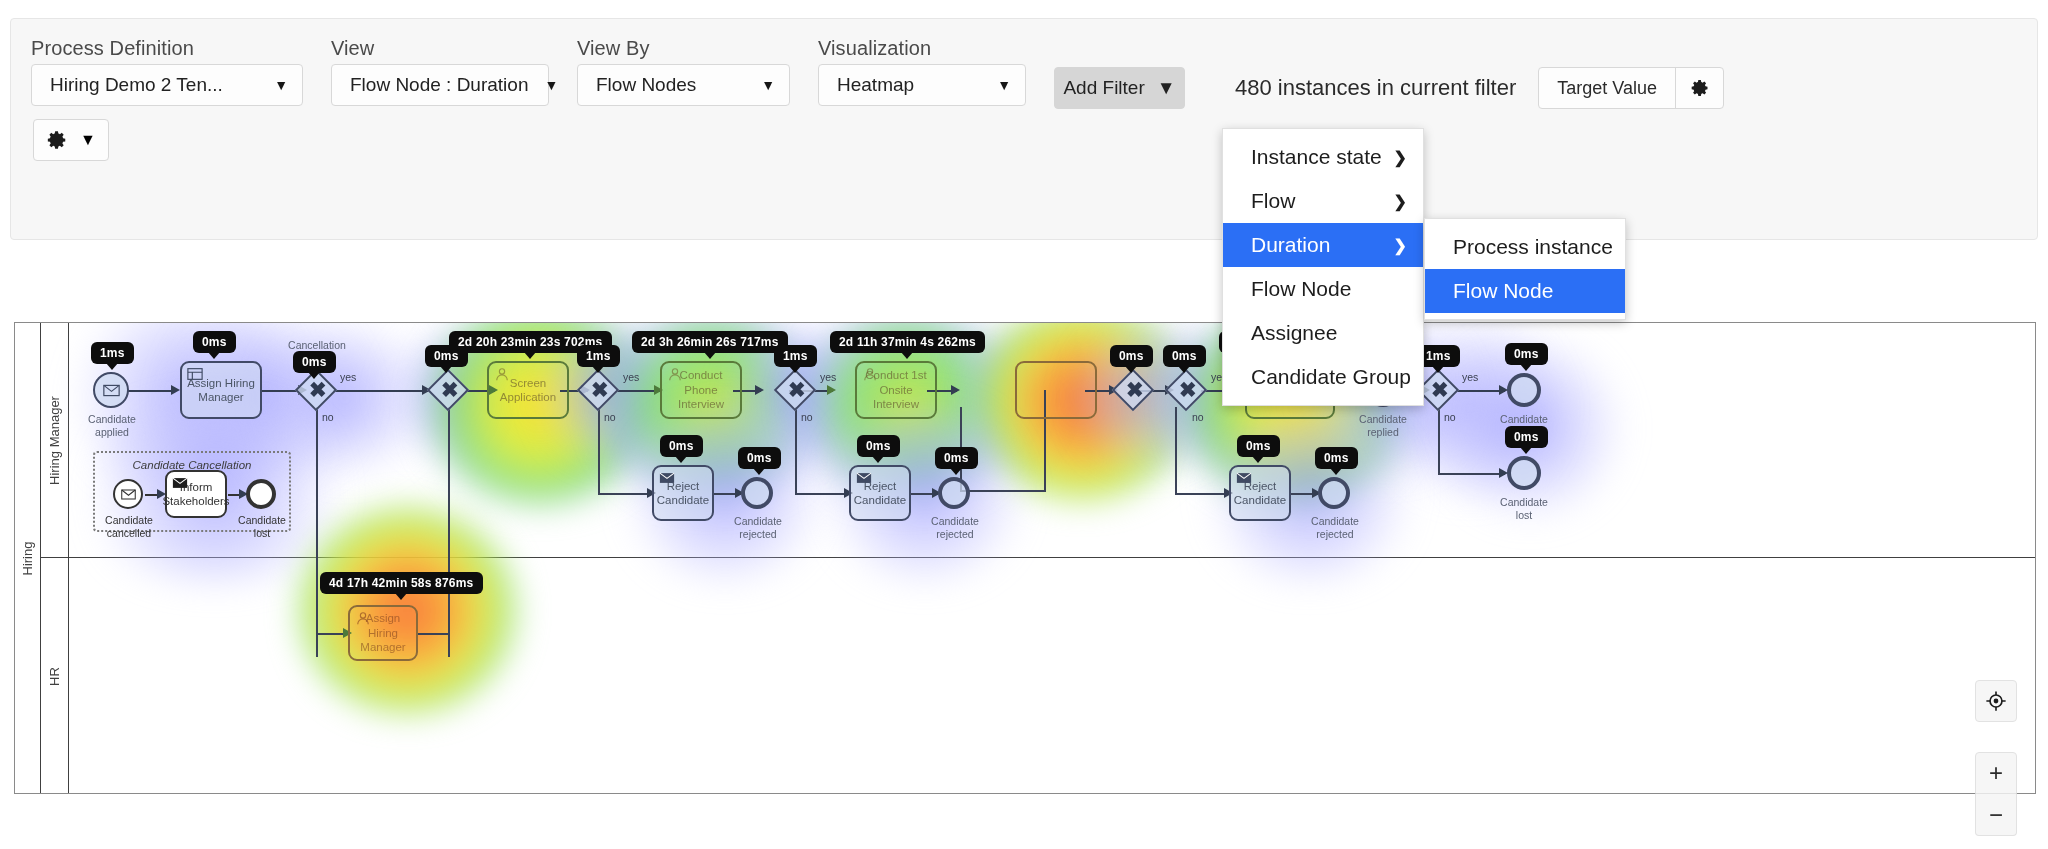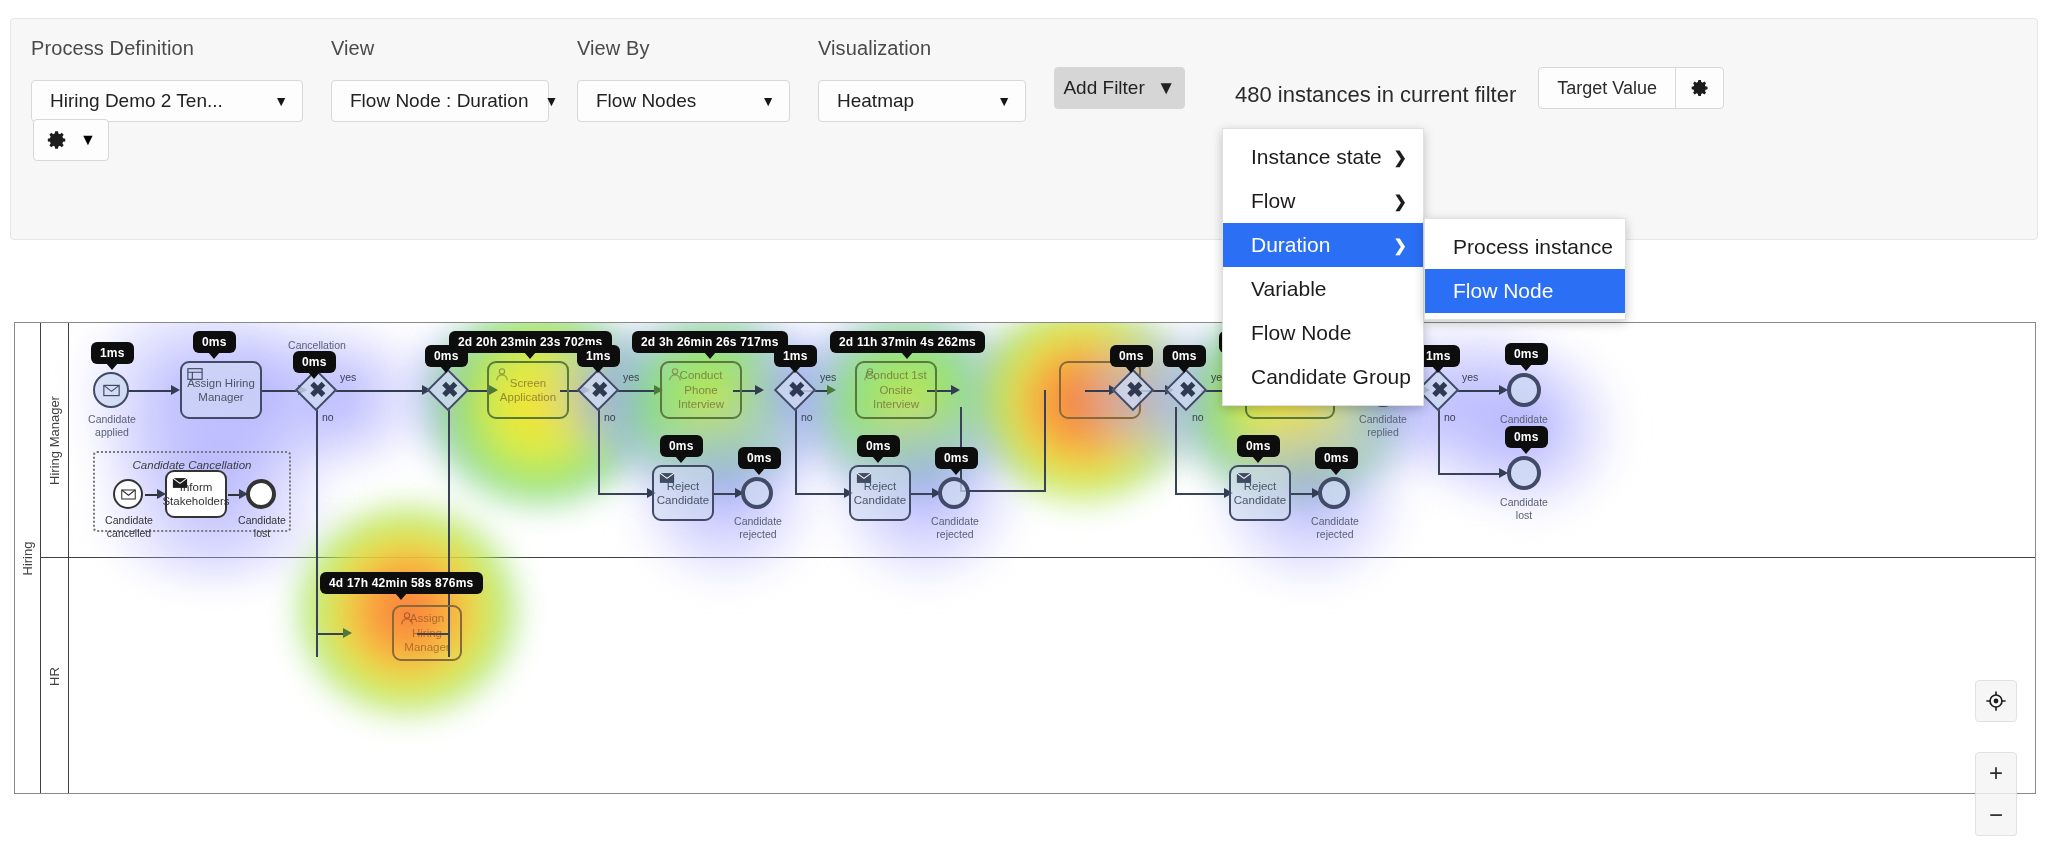--- a/index.html
+++ b/index.html
@@ -16,21 +16,21 @@
   .control-panel {
     position: absolute; left: 10px; top: 18px;
     width: 2028px; height: 222px;
     background: #f7f7f7;
     border: 1px solid #e6e6e6;
     border-radius: 4px;
   }
   .ctrl-row { position: absolute; left: 20px; top: 18px; display: flex; align-items: flex-start; }
   .ctrl-group { margin-right: 28px; }
   .ctrl-label {
-    font-size: 20px; color: #4a4a4a; margin-bottom: 20px;
+    font-size: 20px; color: #4a4a4a; margin-bottom: 4px;
     letter-spacing: .1px; white-space: nowrap;
   }
   .select-box {
     height: 42px; background: #fdfdfd;
     border: 1px solid #d8d8d8; border-radius: 4px;
     display: flex; align-items: center; justify-content: space-between;
     padding: 0 14px 0 18px; font-size: 19px; color: #222;
     cursor: pointer; white-space: nowrap;
   }
   .select-box .caret { margin-left: 16px; font-size: 14px; color: #161616; }
@@ -130,21 +130,21 @@
 
   
   .node { position: absolute; z-index: 10; }
   .task {
     border: 2px solid #414a66; border-radius: 9px;
     background: rgba(210,220,240,.55);
     display: flex; align-items: center; justify-content: center; text-align: center;
     font-size: 11.5px; color: #4b5566; line-height: 1.25; padding: 3px;
   }
   .task.hot { border-color: #5a7a3a; background: transparent; color: rgba(90,70,40,.58); }
-  .task.hot2 { border-color: #8a6a3a; background: transparent; color: rgba(120,60,30,.55); margin-left: 44px; }
+  .task.hot2 { border-color: #8a6a3a; background: transparent; color: rgba(120,60,30,.55); }
   .task.plain { background: #ffffff; border-color: #333; color: #333; }
   .task-icon {
     position: absolute; left: 5px; top: 4px; width: 16px; height: 14px;
   }
   .evt {
     border-radius: 50%; border: 2px solid #414a66;
     background: rgba(205,218,242,.75);
     display: flex; align-items: center; justify-content: center;
   }
   .evt.thick { border-width: 4px; }
@@ -286,24 +286,24 @@
     </div>
     <div class="menu-item">
       <span>Flow</span>
       <span class="arrow">❯</span>
     </div>
     <div class="menu-item sel">
       <span>Duration</span>
       <span class="arrow">❯</span>
     </div>
     <div class="menu-item">
-      <span>Variable</span>
+      <span>Flow Node</span>
     </div>
     <div class="menu-item">
-      <span>Flow Node</span>
+      <span>Assignee</span>
     </div>
     <div class="menu-item">
       <span>Candidate Group</span>
     </div>
   </div>
 
   <div class="menu menu-2">
     <div class="menu-item">
       <span>Process instance</span>
     </div>

